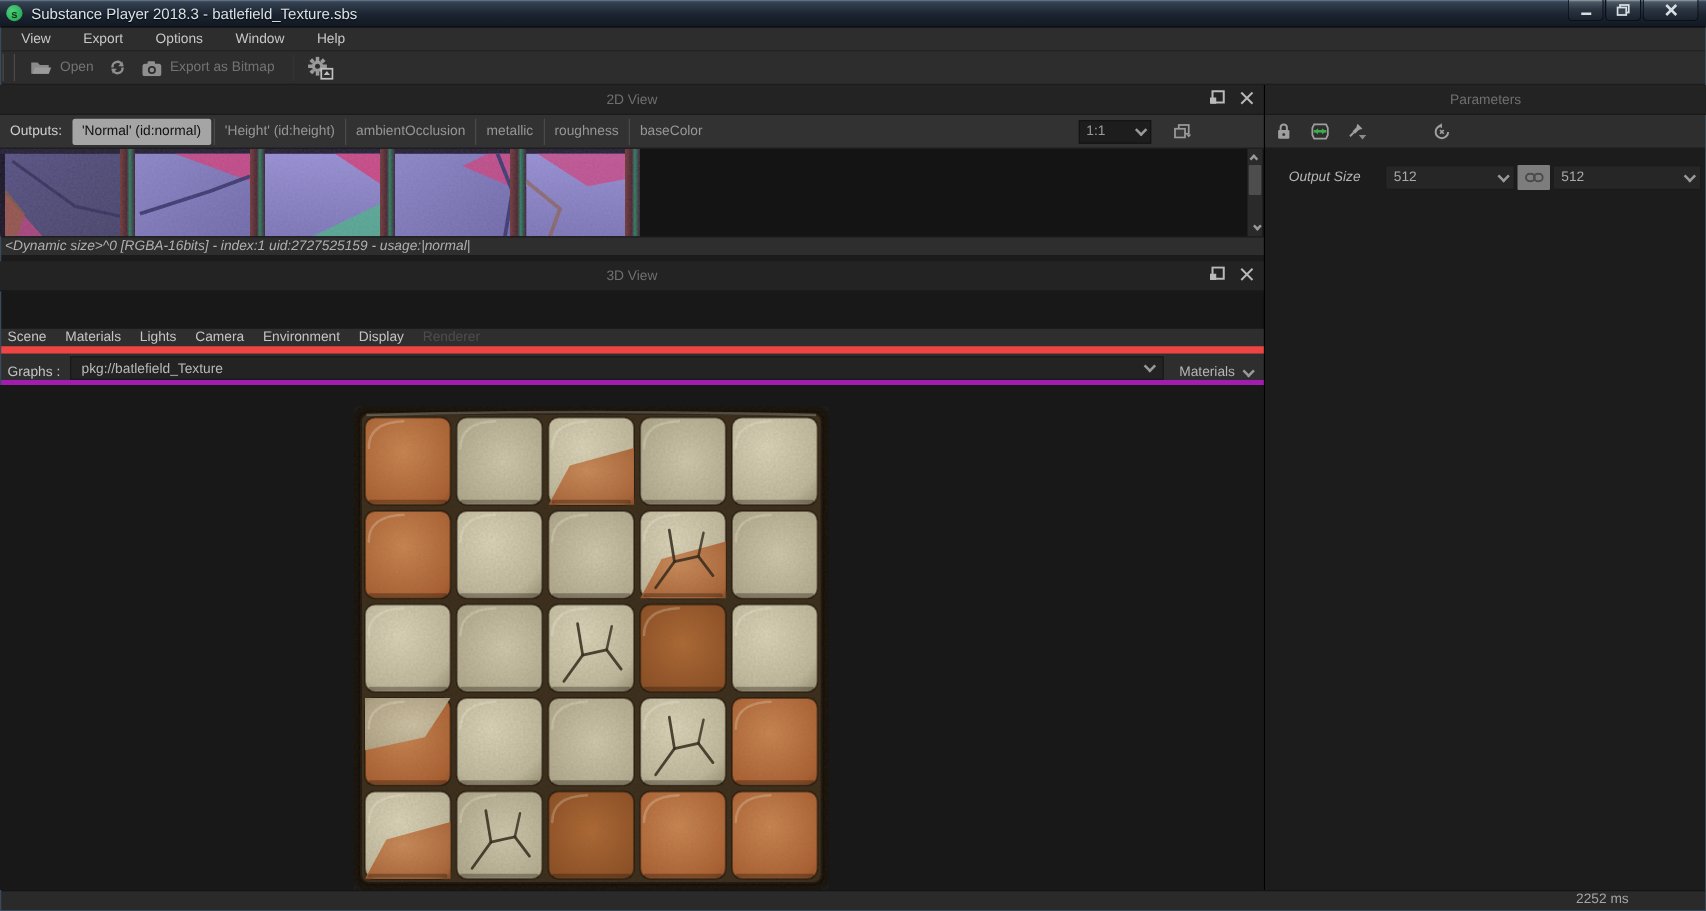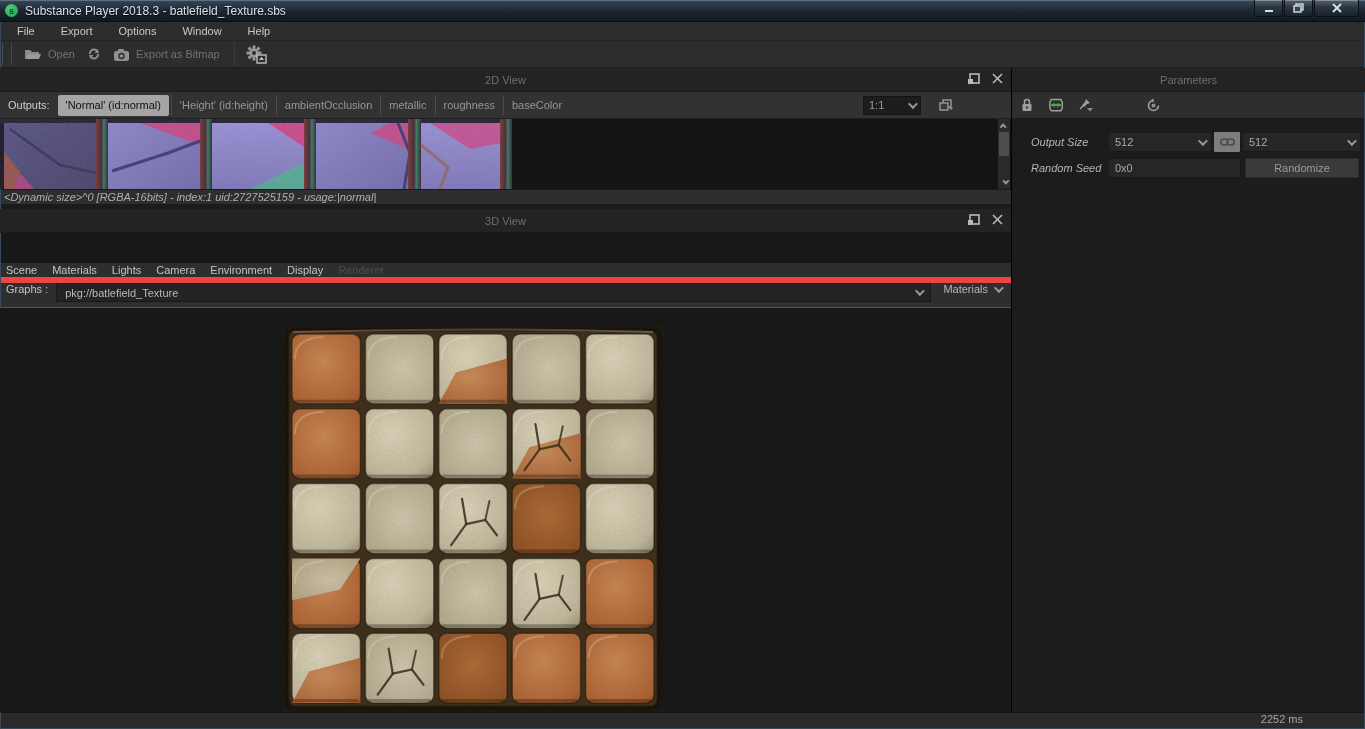--- a/index.html
+++ b/index.html
@@ -76,22 +76,22 @@
   .status-line { height:15px; background:#2e2e2e; border-top:1px solid #1a1a1a; color:#b0b0b0;
     display:flex; align-items:center; padding-left:4px; flex:none; font-size:11px;font-style:italic; }
   .gap { height:5px; background:#1b1b1b; flex:none; }
 
   
   .menus3d { height:20px; background:#2e2e2e; border-bottom:6px solid #ef4444;
     display:flex; align-items:center; padding-left:6px; gap:15px; flex:none;margin-top:30px; }
   .m3d { color:#c4c4c4; }
   .m3d.disabled { color:#4d4d4d; }
 
-  .graphs-row { height:25px; background:#2e2e2e; border-bottom:1px solid #a21caf;
-    display:flex; align-items:flex-start; flex:none; }
+  .graphs-row { height:25px; background:#2e2e2e; border-bottom:4px solid #a21caf;
+    display:flex; align-items:flex-end; flex:none; }
   .graphs-label { color:#c4c4c4; margin:0 8px 0 6px; }
   .graph-select { flex:1; height:19px; background:#232323; border:1px solid #191919;
     display:flex; align-items:center; justify-content:space-between; padding:0 8px; color:#b9b9b9; }
   .materials-dd { display:flex; align-items:center; gap:6px; margin:0 10px 0 12px; color:#b5b5b5; }
 
   .viewport { flex:1; background:#181818; position:relative; }
   .texture-wrap { position:absolute; left:283px; top:17px; }
 
   
   .param-icons { height:27px; background:#2e2e2e; border-bottom:1px solid #1a1a1a;
@@ -148,21 +148,21 @@
       <div class="win-btn close">
         <svg width="10" height="10">
           <line x1="1" y1="1" x2="9" y2="9" stroke="#d7dee5" stroke-width="2"></line>
           <line x1="9" y1="1" x2="1" y2="9" stroke="#d7dee5" stroke-width="2"></line>
         </svg>
       </div>
     </div>
   </div>
 
   <div class="menubar">
-    <div class="menu-item">File</div>
+    <div class="menu-item">View</div>
     <div class="menu-item">Export</div>
     <div class="menu-item">Options</div>
     <div class="menu-item">Window</div>
     <div class="menu-item">Help</div>
   </div>
 
   <div class="toolbar">
     <div class="grip"></div>
     <div class="tb-icon">
       <svg width="18" height="14">
@@ -544,29 +544,20 @@
             <svg width="15" height="8">
               <rect x="0.8" y="1" width="7" height="6" rx="3" fill="none" stroke="#4a4a4a" stroke-width="1.6"></rect>
               <rect x="7.2" y="1" width="7" height="6" rx="3" fill="none" stroke="#4a4a4a" stroke-width="1.6"></rect>
             </svg>
           </div>
           <div class="dd dd2">
             <span>512</span>
             <span class="chev"></span>
           </div>
         </div>
-        <div class="param-row">
-          <div class="param-label">Random Seed</div>
-          <div class="seed-input">
-            <span>0x0</span>
-          </div>
-          <div class="randomize-btn">
-            <span>Randomize</span>
-          </div>
-        </div>
       </div>
       <div style="flex:1;"></div>
     </div>
   </div>
 
   <div class="statusbar">
     <span>2252 ms</span>
   </div>
 </div>
 

